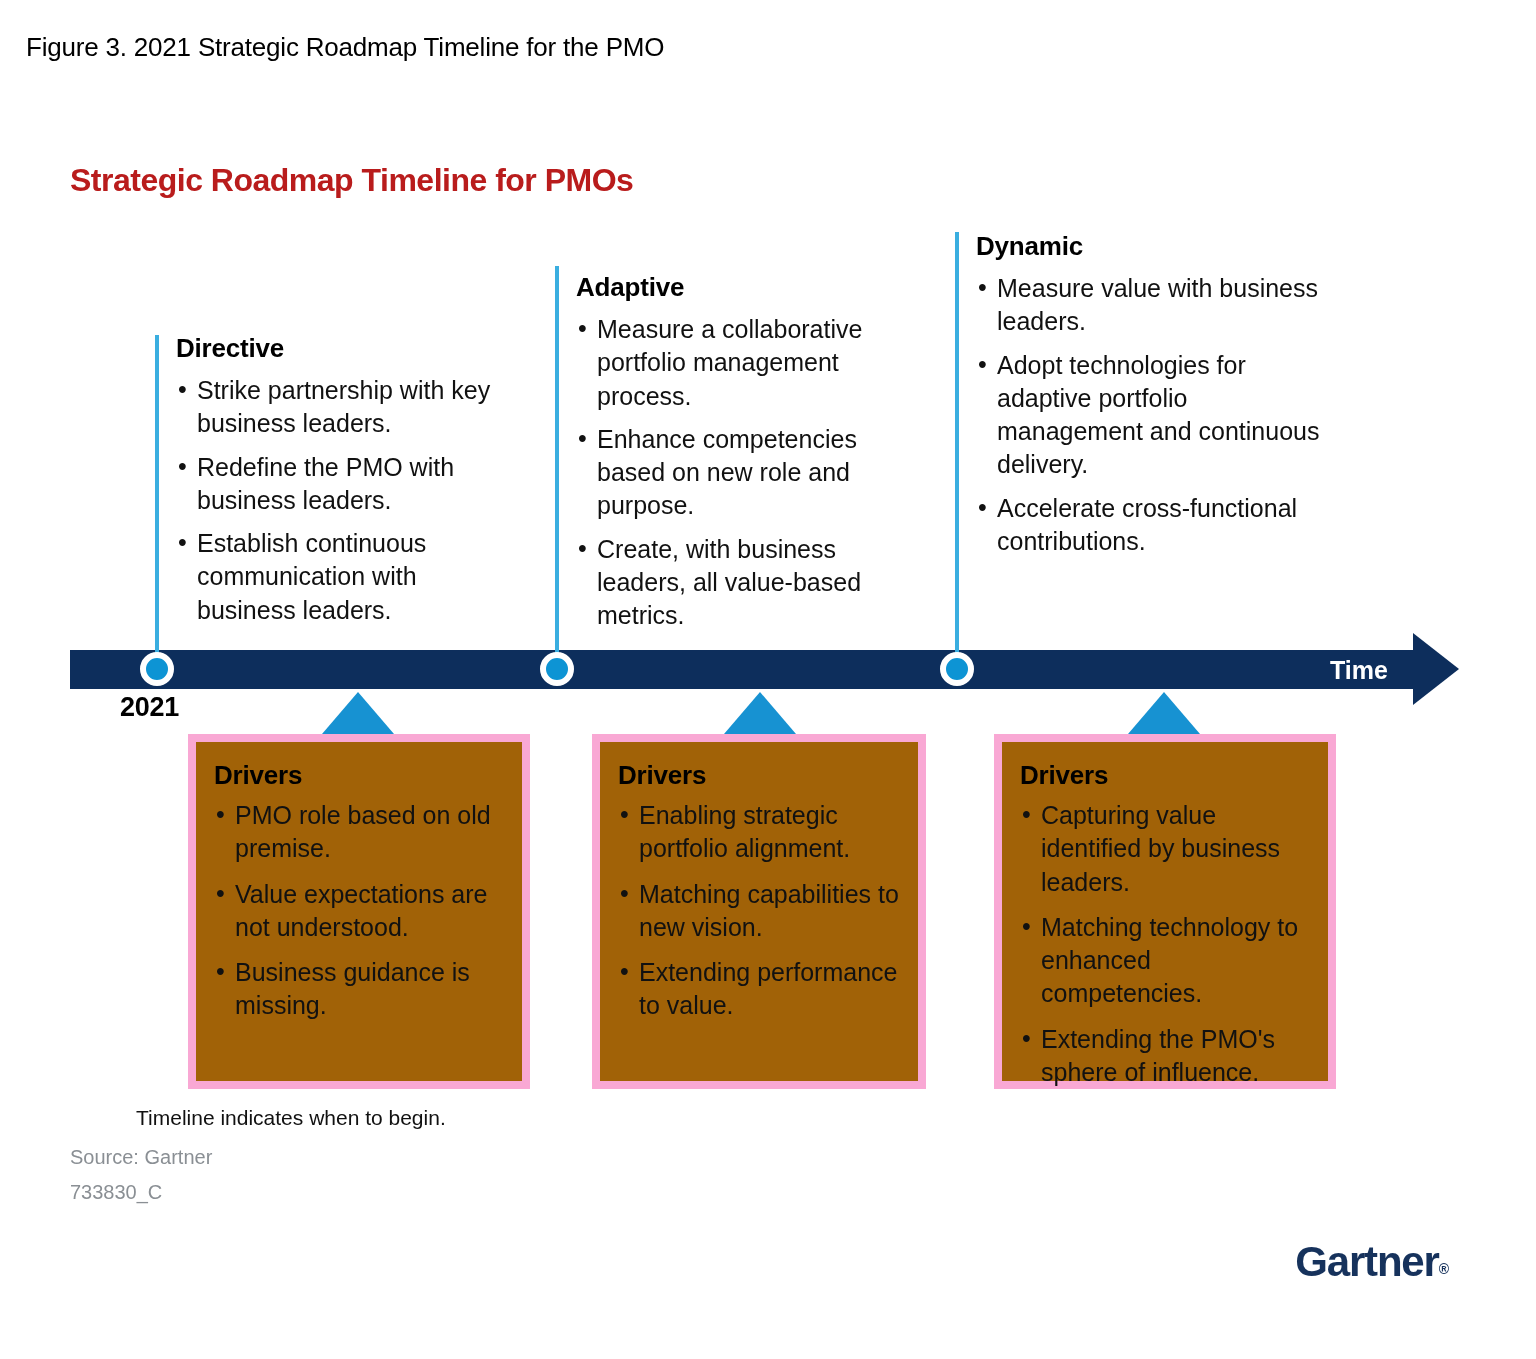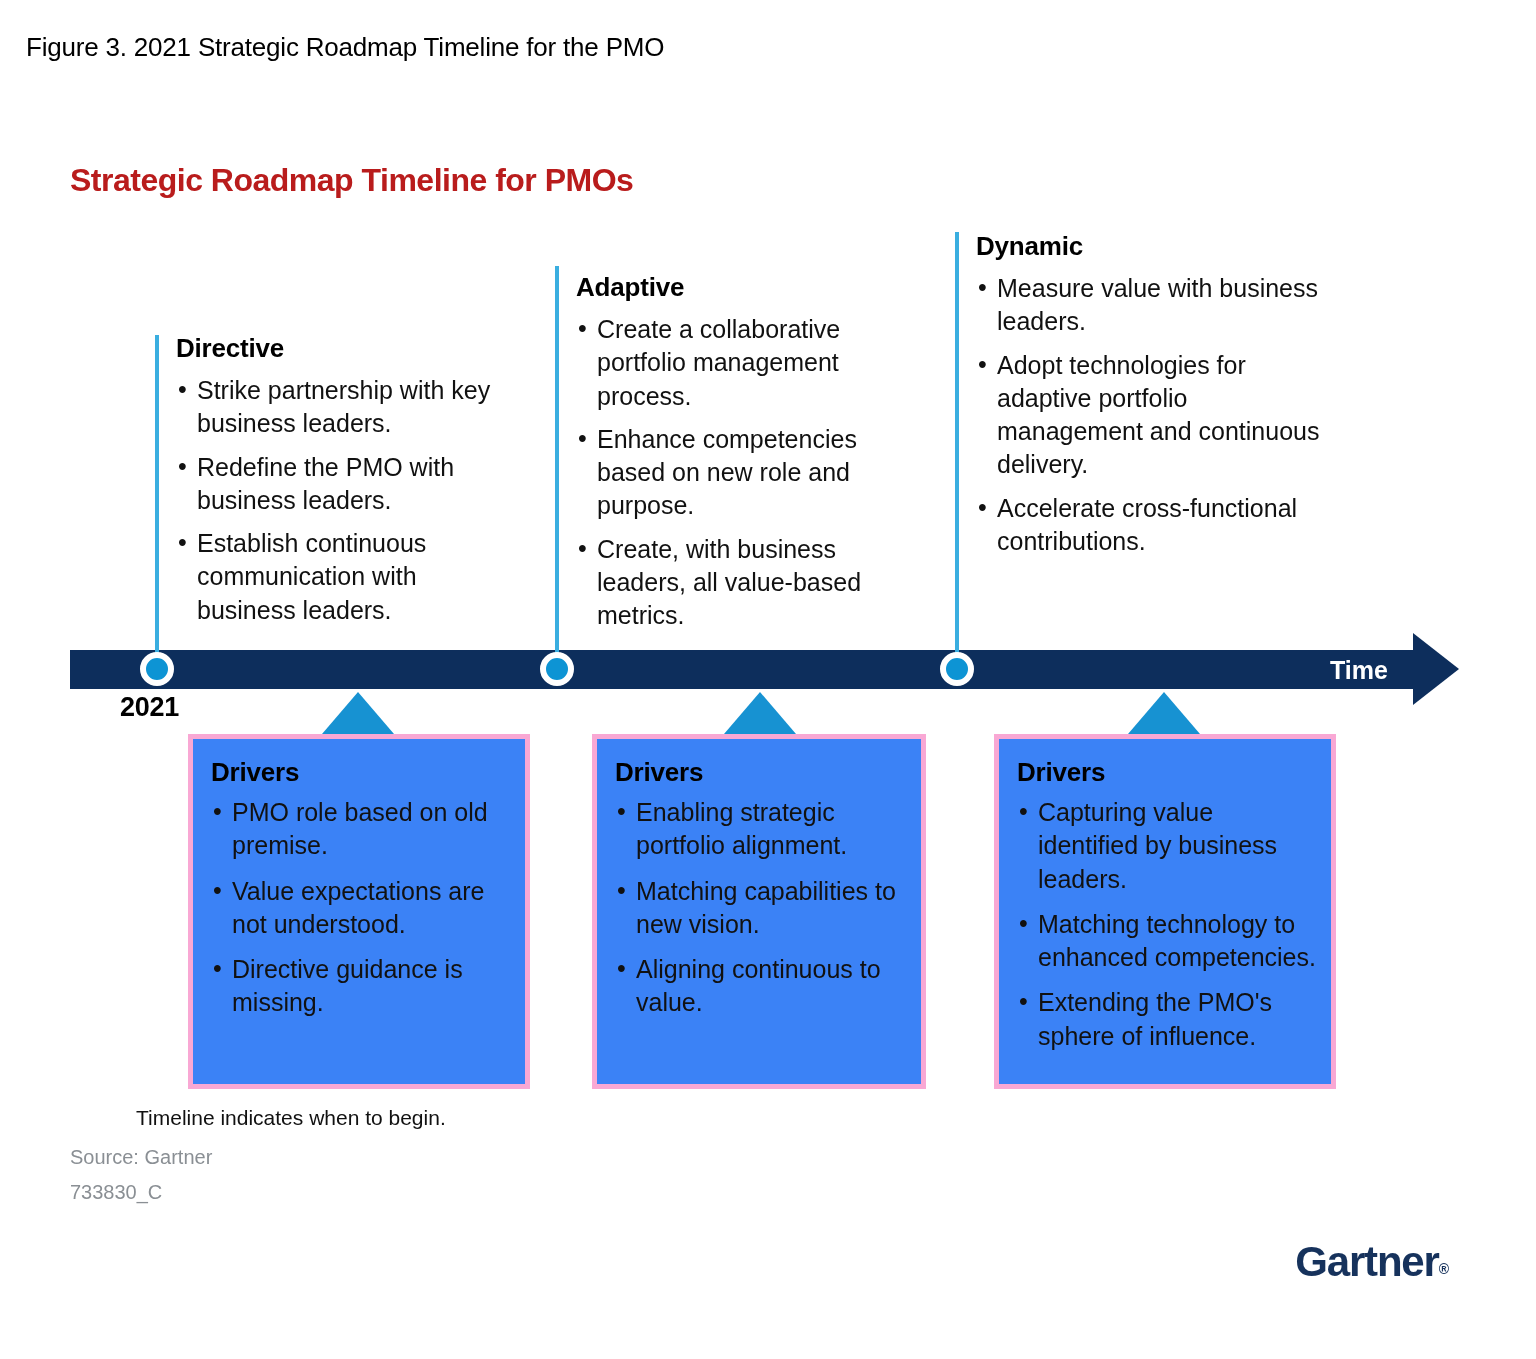--- a/index.html
+++ b/index.html
@@ -126,22 +126,22 @@
     position: absolute;
     left: 2px;
     top: -1px;
     font-size: 25px;
     line-height: 1.33;
   }
 
   
   .drivers-box {
     position: absolute;
-    border: 5px solid #f9a8d4;
-    background: #3b82f6;
+    border: 8px solid #f9a8d4;
+    background: #a16207;
     box-sizing: border-box;
   }
   .drivers-pointer {
     position: absolute;
     width: 0;
     height: 0;
     border-left: 36px solid transparent;
     border-right: 36px solid transparent;
     border-bottom: 42px solid #1792d2;
   }
@@ -228,21 +228,21 @@
   <ul class="bullet-list">
     <li>Strike partnership with key business leaders.</li>
     <li>Redefine the PMO with business leaders.</li>
     <li>Establish continuous communication with business leaders.</li>
   </ul>
 </div>
 
 <div class="milestone-block" style="left:576px; top:265px; width:345px;margin-top:7px;">
   <div class="milestone-heading">Adaptive</div>
   <ul class="bullet-list">
-    <li>Create a collaborative portfolio management process.</li>
+    <li>Measure a collaborative portfolio management process.</li>
     <li>Enhance competencies based on new role and purpose.</li>
     <li>Create, with business leaders, all value-based metrics.</li>
   </ul>
 </div>
 
 <div class="milestone-block" style="left:976px; top:231px; width:360px;">
   <div class="milestone-heading">Dynamic</div>
   <ul class="bullet-list">
     <li>Measure value with business leaders.</li>
     <li>Adopt technologies for adaptive portfolio management and continuous delivery.</li>
@@ -252,30 +252,30 @@
 
 <div class="drivers-pointer" style="left:322px; top:692px;"></div>
 <div class="drivers-pointer" style="left:724px; top:692px;"></div>
 <div class="drivers-pointer" style="left:1128px; top:692px;"></div>
 
 <div class="drivers-box" style="left:188px; top:734px; width:342px; height:355px;">
   <div class="drivers-heading">Drivers</div>
   <ul class="bullet-list">
     <li>PMO role based on old premise.</li>
     <li>Value expectations are not understood.</li>
-    <li>Directive guidance is missing.</li>
+    <li>Business guidance is missing.</li>
   </ul>
 </div>
 
 <div class="drivers-box" style="left:592px; top:734px; width:334px; height:355px;">
   <div class="drivers-heading">Drivers</div>
   <ul class="bullet-list">
     <li>Enabling strategic portfolio alignment.</li>
     <li>Matching capabilities to new vision.</li>
-    <li>Aligning continuous to value.</li>
+    <li>Extending performance to value.</li>
   </ul>
 </div>
 
 <div class="drivers-box" style="left:994px; top:734px; width:342px; height:355px;">
   <div class="drivers-heading">Drivers</div>
   <ul class="bullet-list">
     <li>Capturing value identified by business leaders.</li>
     <li>Matching technology to enhanced competencies.</li>
     <li>Extending the PMO's sphere of influence.</li>
   </ul>

